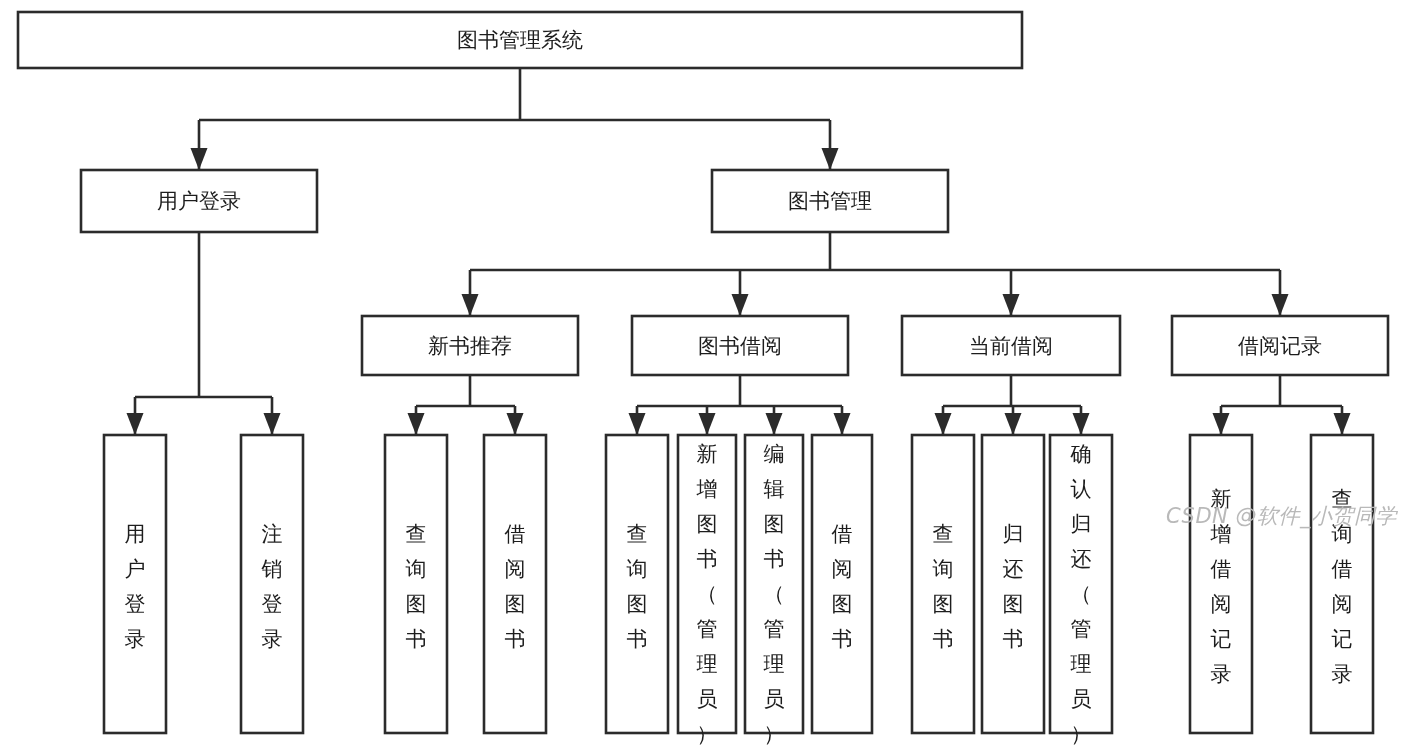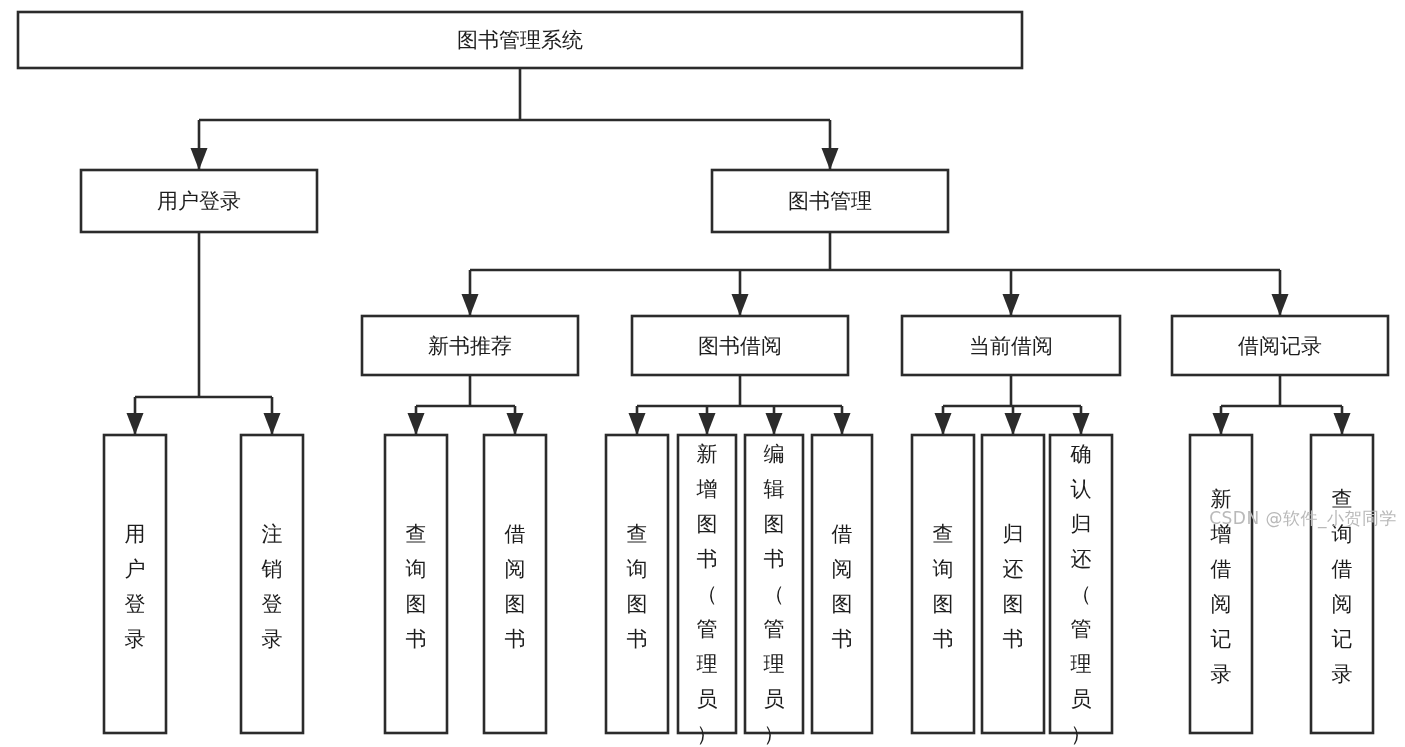--- a/index.html
+++ b/index.html
@@ -56,25 +56,26 @@
   }
   .arrow-head {
     fill: #2b2b2b;
     stroke: none;
   }
   .watermark {
     position: absolute;
     right: 8px;
     bottom: 6px;
     font-family: "DejaVu Sans", "Liberation Sans", sans-serif;
-    font-size: 17px;
+    font-size: 21px;
     color: #b9b9b9;
     letter-spacing: 0.5px;
     user-select: none;
     pointer-events: none;
+    font-style: italic;
   }
 </style>
 </head>
 <body>
 
 <div id="diagram-root">
   <svg id="tree-svg" viewBox="0 0 1405 747">
     <g id="edge-layer">
         <g>
           <line x1="520" y1="68" x2="520" y2="120" class="connector"></line>

